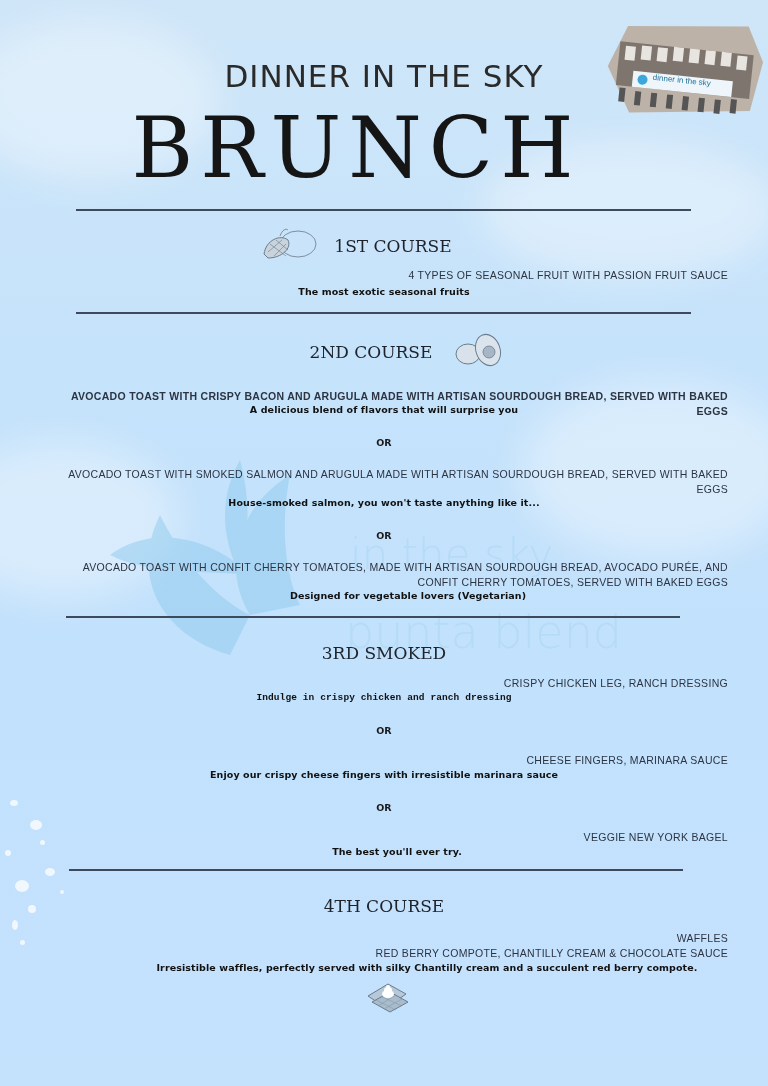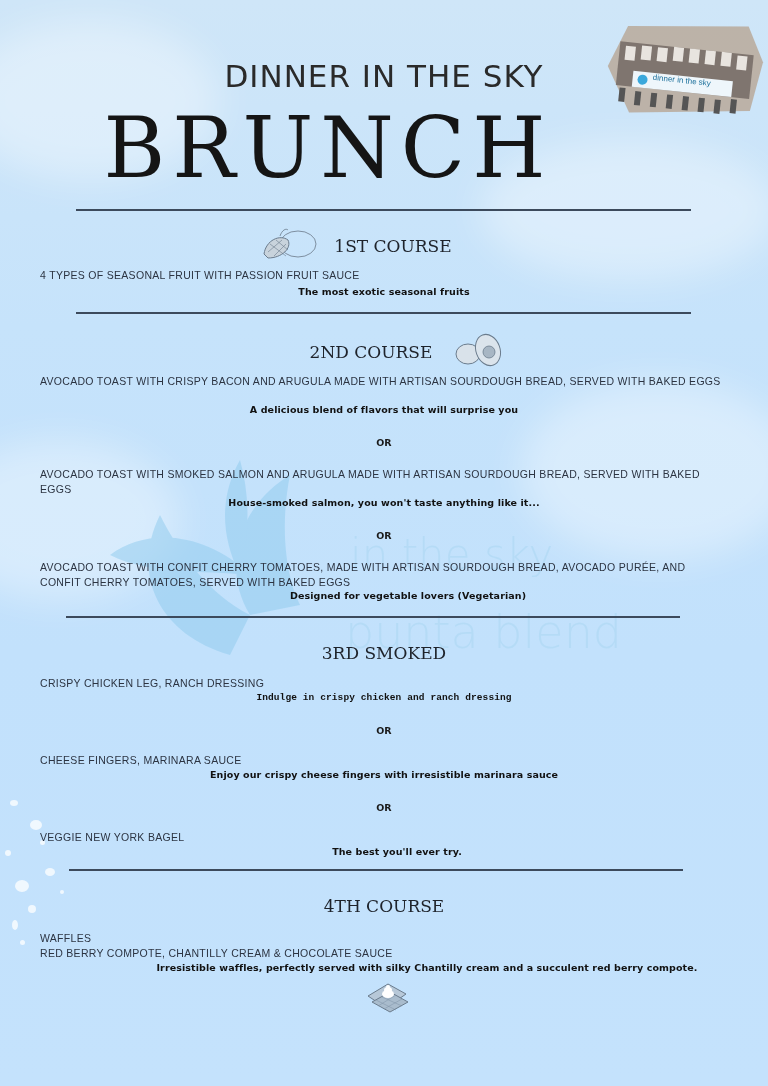--- a/index.html
+++ b/index.html
@@ -16,34 +16,34 @@
     .splash span { position: absolute; background: rgba(255,255,255,0.75); border-radius: 50%; }
 
     .title-top {
       position: absolute; left: 0; width: 768px; top: 58px; text-align: center;
       font-family: "DejaVu Sans", sans-serif; font-size: 31px; letter-spacing: 1px;
       color: #2a2a2a; font-weight: 400;
     }
     .title-main {
       position: absolute; left: 0; width: 656px; top: 98px; text-align: center;
       font-family: "DejaVu Serif", serif; font-size: 84px; letter-spacing: 7px;
-      color: #151515; font-weight: 400; line-height: 100px;
+      color: #151515; font-weight: 400; line-height: 100px; padding-left: 28px;
     }
     .photo {
       position: absolute; left: 604px; top: 14px; width: 160px; height: 108px;
       transform: rotate(6deg);
     }
     .hr { position: absolute; height: 2px; background: #3c4a5c; }
 
     .course-title {
       position: absolute; left: 0; width: 768px; text-align: center;
       font-family: "DejaVu Serif", serif; font-size: 17px; color: #1e232b; letter-spacing: 0;
     }
     .item {
-      position: absolute; left: 40px; width: 688px; text-align: left;
+      position: absolute; left: 40px; width: 688px; text-align: right;
       font-family: "Liberation Sans", sans-serif; font-size: 10.5px; line-height: 15px;
       color: #2c3442; text-transform: uppercase; letter-spacing: 0.3px;
     }
     .desc {
       position: absolute; left: 0; width: 768px; text-align: center;
       font-family: "DejaVu Sans", sans-serif; font-weight: bold; font-size: 9.5px;
       color: #111; letter-spacing: 0.1px;
     }
     .or {
       position: absolute; left: 0; width: 768px; text-align: center;
@@ -141,21 +141,21 @@
 </section>
 
 <section>
   <div class="course-title" style="top:342px;left:-13px;">2ND COURSE</div>
   <svg class="icon" style="left:452px;top:330px;" width="54" height="40" viewBox="0 0 54 40">
     <ellipse cx="16" cy="24" rx="12" ry="10" fill="#d9e2ea" stroke="#6b7c8d" stroke-width="1"></ellipse>
     <ellipse cx="36" cy="20" rx="12" ry="16" transform="rotate(-20 36 20)" fill="#dbe4ec" stroke="#6b7c8d" stroke-width="1"></ellipse>
     <circle cx="37" cy="22" r="6" fill="#a7b6c4" stroke="#6b7c8d" stroke-width="0.8"></circle>
   </svg>
 
-  <div class="item" style="top:374px;">AVOCADO TOAST WITH CRISPY BACON AND ARUGULA MADE WITH ARTISAN SOURDOUGH BREAD, SERVED WITH BAKED EGGS</div>
+  <div class="item" style="top:389px;font-weight:bold;">AVOCADO TOAST WITH CRISPY BACON AND ARUGULA MADE WITH ARTISAN SOURDOUGH BREAD, SERVED WITH BAKED EGGS</div>
   <div class="desc" style="top:404px;">A delicious blend of flavors that will surprise you</div>
 
   <div class="or" style="top:437px;">OR</div>
 
   <div class="item" style="top:467px;">AVOCADO TOAST WITH SMOKED SALMON AND ARUGULA MADE WITH ARTISAN SOURDOUGH BREAD, SERVED WITH BAKED EGGS</div>
   <div class="desc" style="top:497px;">House-smoked salmon, you won't taste anything like it...</div>
 
   <div class="or" style="top:530px;">OR</div>
 
   <div class="item" style="top:560px;">AVOCADO TOAST WITH CONFIT CHERRY TOMATOES, MADE WITH ARTISAN SOURDOUGH BREAD, AVOCADO PURÉE, AND CONFIT CHERRY TOMATOES, SERVED WITH BAKED EGGS</div>

